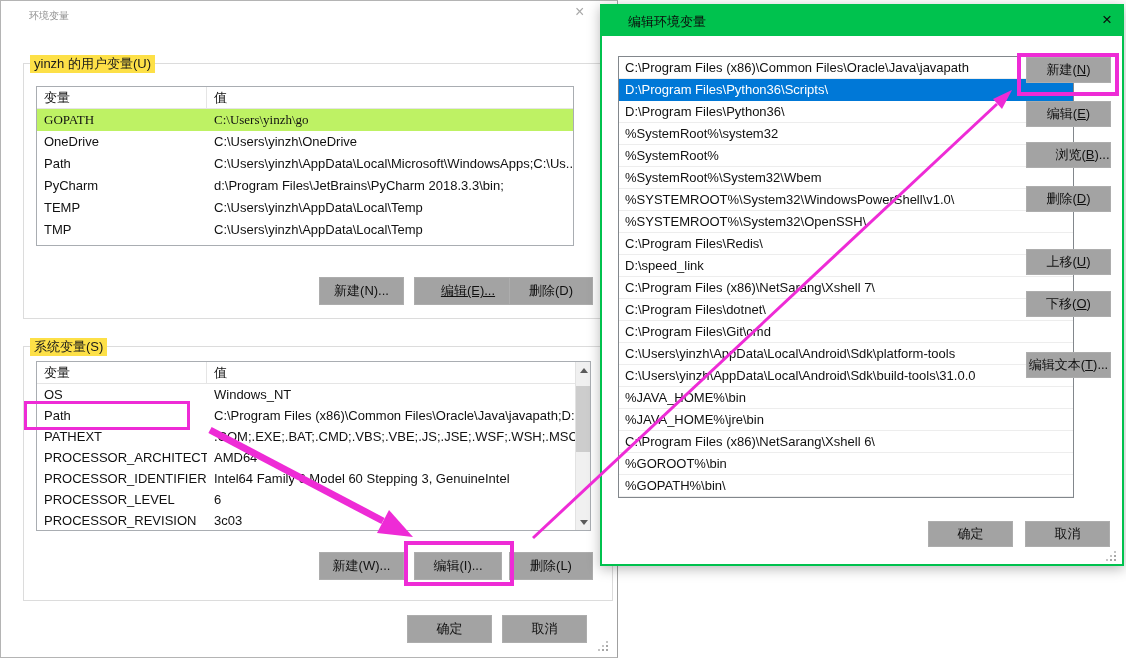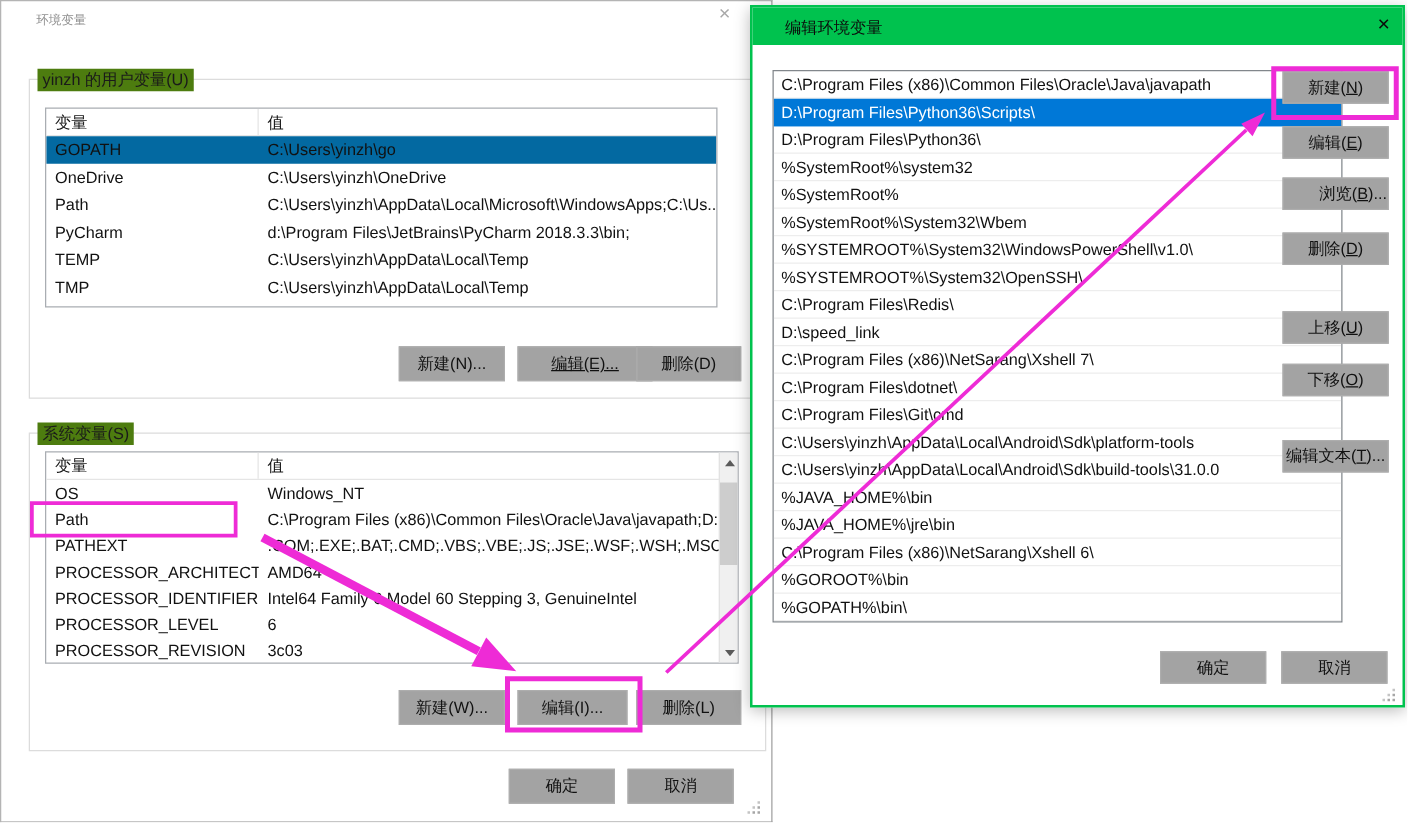--- a/index.html
+++ b/index.html
@@ -8,34 +8,34 @@
     position: relative; width: 1126px; height: 658px; overflow: hidden;
     font-family: "Liberation Sans","DejaVu Sans",sans-serif; font-size: 13px; color:#111;
     background:#fff;
   }
   
   .main-win { position:absolute; left:0; top:0; width:618px; height:658px;
     background:#fff; border:1px solid #b4b4b4; border-right:1px solid #a0a0a0; }
   .main-title { position:absolute; left:28px; top:8px; color:#8f8f8f; font-size:10px; }
   .main-close { position:absolute; left:574px; top:3px; color:#a8a8a8; font-size:16px; line-height:16px; }
   .group { position:absolute; border:1px solid #dcdcdc; }
-  .group-label { position:absolute; top:-9px; left:6px; background:#4d7c0f; padding:0 4px; color:#1a1a1a; white-space:nowrap; }
+  .group-label { position:absolute; top:-9px; left:6px; background:#fde047; padding:0 4px; color:#1a1a1a; white-space:nowrap; }
   .g-user { left:22px; top:62px; width:590px; height:256px; }
   .g-sys  { left:22px; top:345px; width:590px; height:255px; }
   
   .tbl { position:absolute; background:#fff; border:1px solid #a9adb2; overflow:hidden; }
   .t-user { left:35px; top:85px; width:538px; height:160px; }
   .t-sys  { left:35px; top:360px; width:555px; height:170px; }
   .thead { display:flex; height:22px; line-height:21px; border-bottom:1px solid #e5e5e5; }
   .thead .c1 { border-right:1px solid #e5e5e5; }
   .c1 { width:170px; flex:0 0 170px; padding-left:7px; overflow:hidden; white-space:nowrap; }
   .c2 { flex:1; padding-left:7px; overflow:hidden; white-space:nowrap; }
   .trow { display:flex; height:21px; line-height:21px; }
   .t-user .trow { height:22px; line-height:22px; }
-  .t-user .trow:first-child { background:#0369a1; }
+  .t-user .trow:first-child { background:#bef264;font-family:Liberation Serif, serif; }
   .sys-body { width:540px; }
   
   .sbar { position:absolute; right:0; top:0; bottom:0; width:15px; background:#f0f0f0; border-left:1px solid #e2e2e2; }
   .sb-up,.sb-dn { position:absolute; left:0; width:15px; height:16px; display:flex; align-items:center; justify-content:center; }
   .sb-up { top:0; } .sb-dn { bottom:0; }
   .tri-up { width:0; height:0; border-left:4px solid transparent; border-right:4px solid transparent; border-bottom:5px solid #5a5a5a; }
   .tri-dn { width:0; height:0; border-left:4px solid transparent; border-right:4px solid transparent; border-top:5px solid #5a5a5a; }
   .sb-thumb { position:absolute; left:0; top:24px; width:15px; height:66px; background:#cdcdcd; }
   
   .btn { position:absolute; height:28px; background:#a3a3a3; border:1px solid #adadad;

